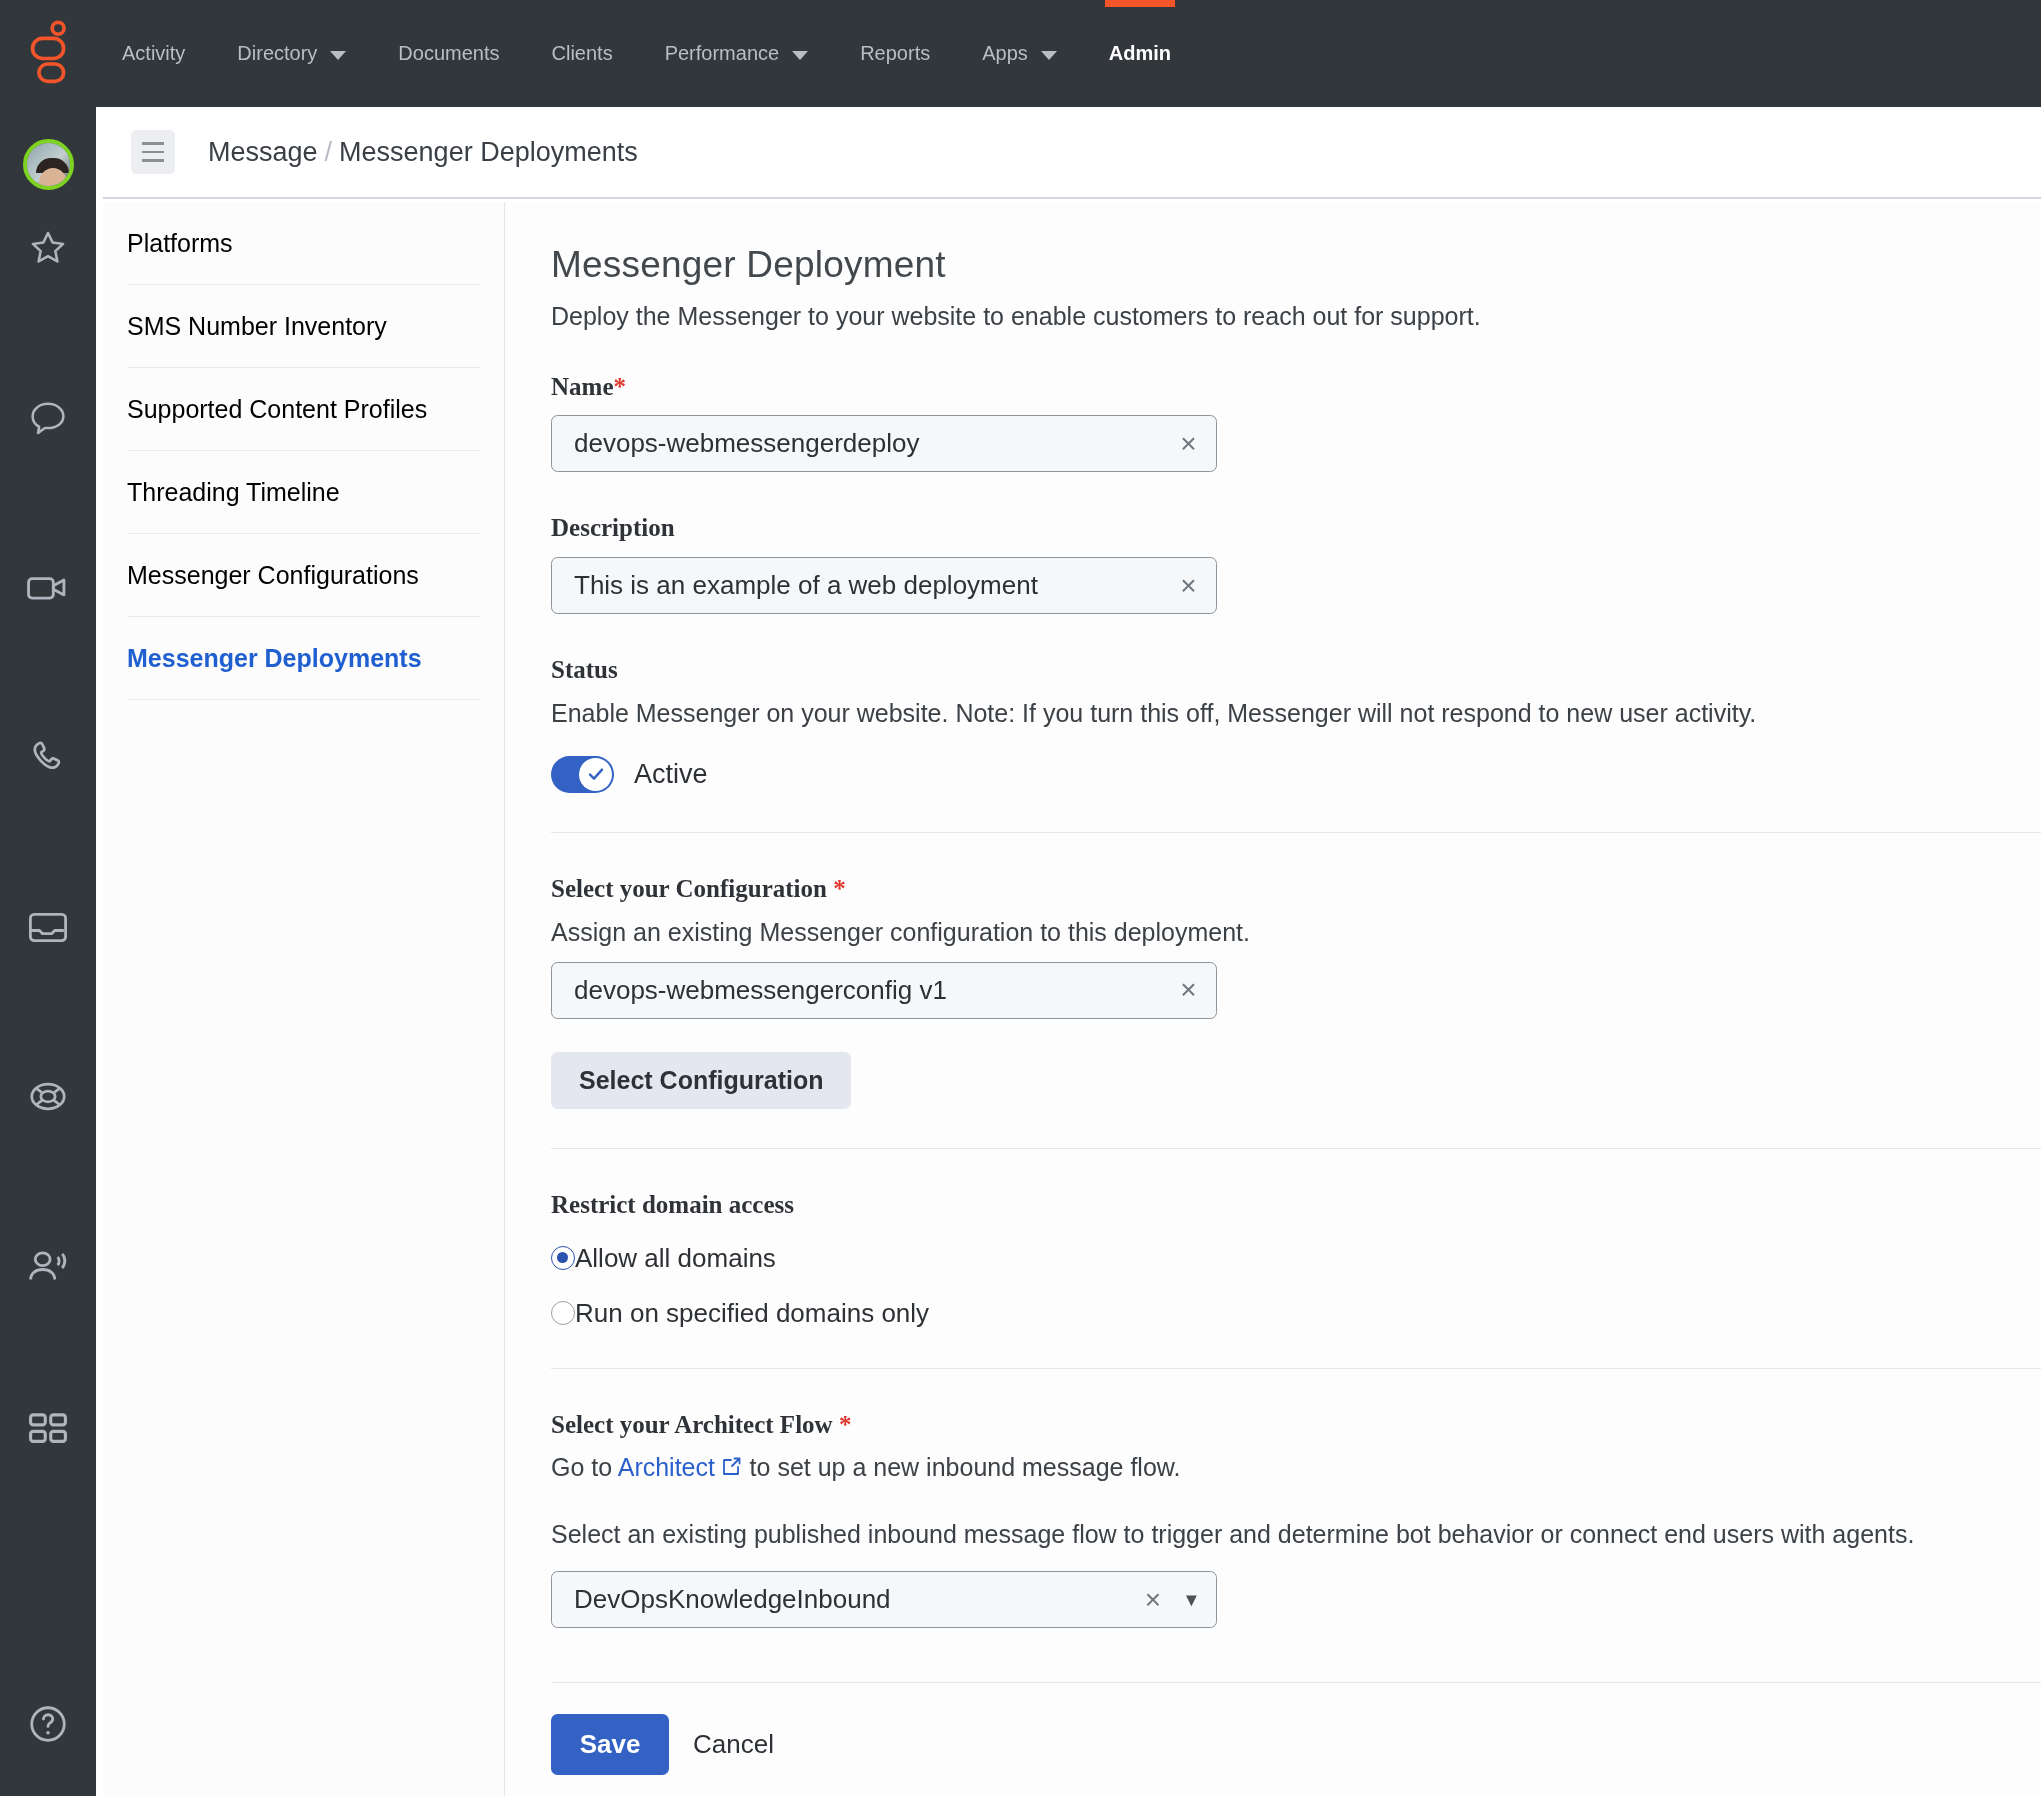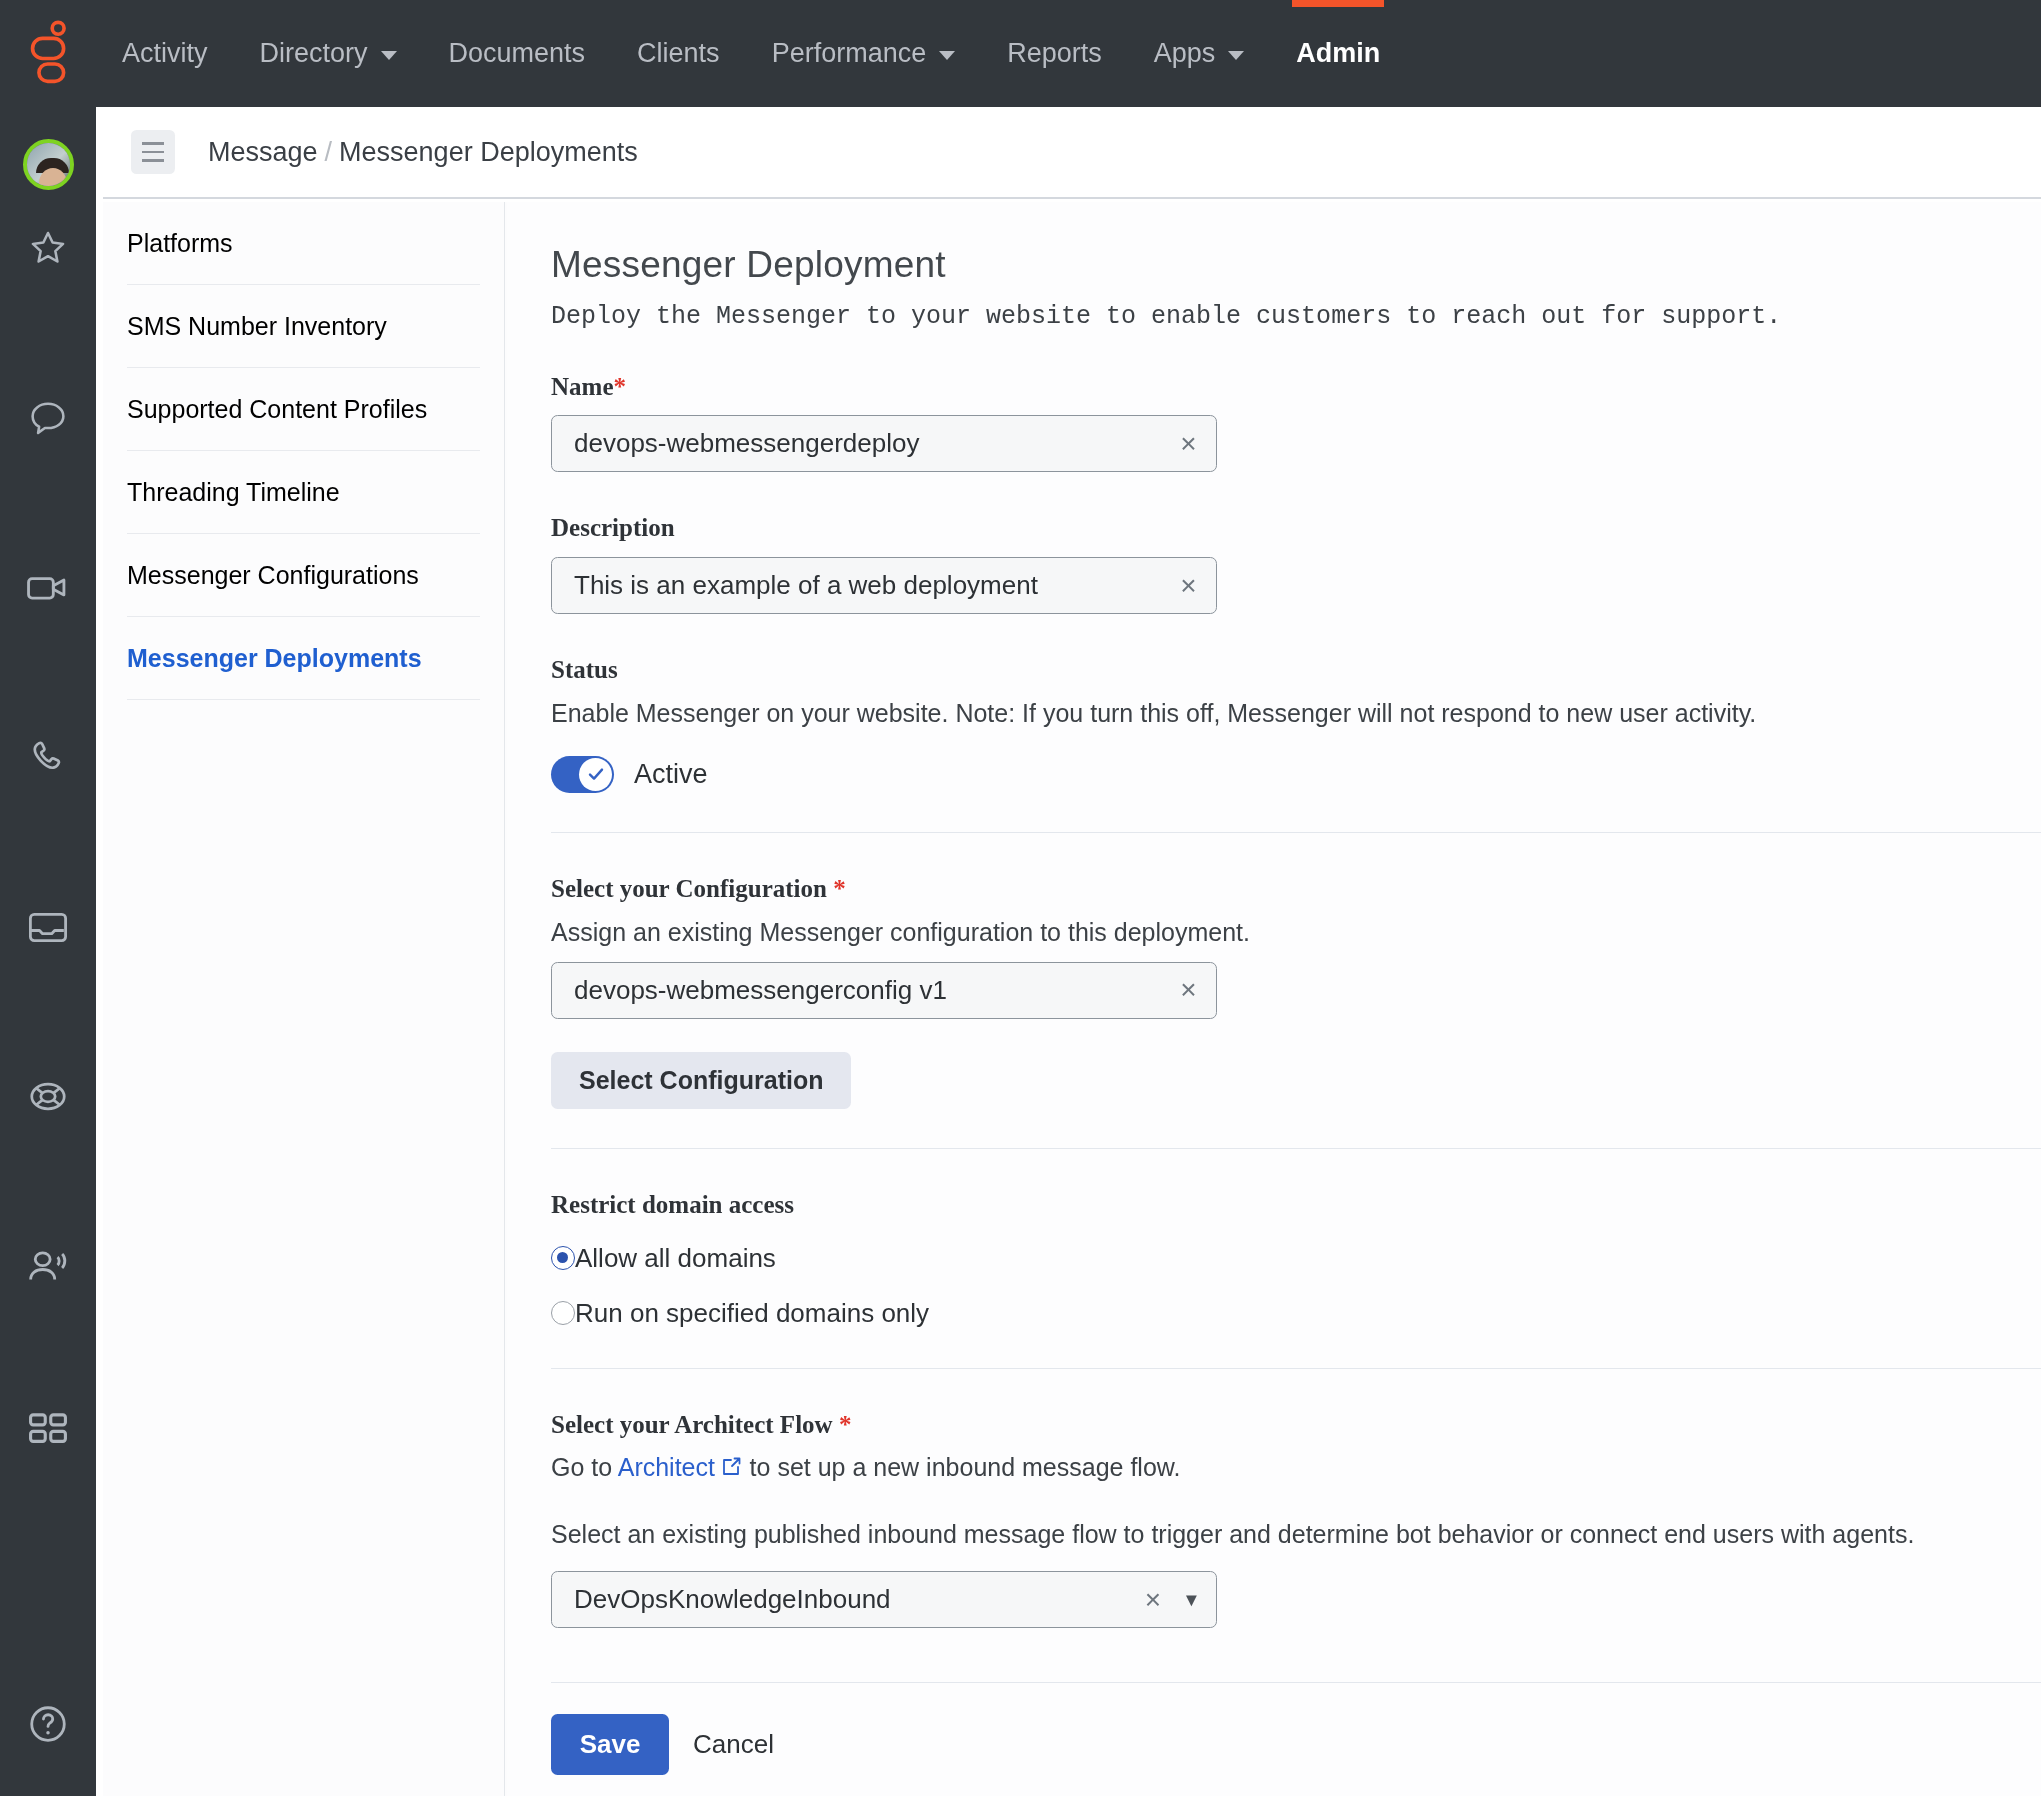--- a/index.html
+++ b/index.html
@@ -16,21 +16,21 @@
   #topnav {
     position: absolute; left: 0; top: 0; width: 2042px; height: 107px;
     background: #32373c;
     display: flex; align-items: center;
   }
   #logo-slot { width: 96px; height: 107px; position: relative; flex: none; }
   .logo-mark { position: absolute; left: 28px; top: 20px; }
   #topnav-items { display: flex; align-items: center; height: 107px; }
   .nav-item {
     position: relative;
-    color: #b9bdc4; font-size: 27px; height: 107px;
+    color: #b9bdc4; font-size: 20px; height: 107px;
     display: flex; align-items: center; gap: 13px;
     padding: 0 26px; cursor: pointer; white-space: nowrap;
   }
   .nav-item.active { color: #ffffff; font-weight: bold; }
   .nav-item.active::before {
     content: ""; position: absolute; left: 22px; right: 22px; top: 0; height: 6.5px;
     background: #f4542a;
   }
   .caret {
     width: 0; height: 0; border-left: 8.3px solid transparent;
@@ -111,21 +111,21 @@
     position: absolute; left: 404px; top: 0; width: 1534px; height: 1594px;
     background: #fdfdfe; overflow: hidden;
   }
   #pane-inner { padding: 42px 0 0 44px; }
 
   h1#page-title {
     margin: 0; font-size: 37px; font-weight: normal; color: #43484d;
     letter-spacing: 0.2px;
   }
   p#page-sub {
-    margin: 15.7px 0 0 0; font-size: 25px; color: #3c4146; font-family: Liberation Mono, monospace;
+    margin: 15.7px 0 0 0; font-size: 25px; color: #3c4146;
   }
 
   .field-block { margin-top: 42px; }
   .flabel {
     font-size: 25px; font-weight: bold; color: #2f3338; font-family: Liberation Serif, serif;
   }
   .req { color: #e0352b; font-weight: bold; }
   .helptext { font-size: 25px; color: #3c4146; margin-top: 14.8px; }
 
   .textbox {

